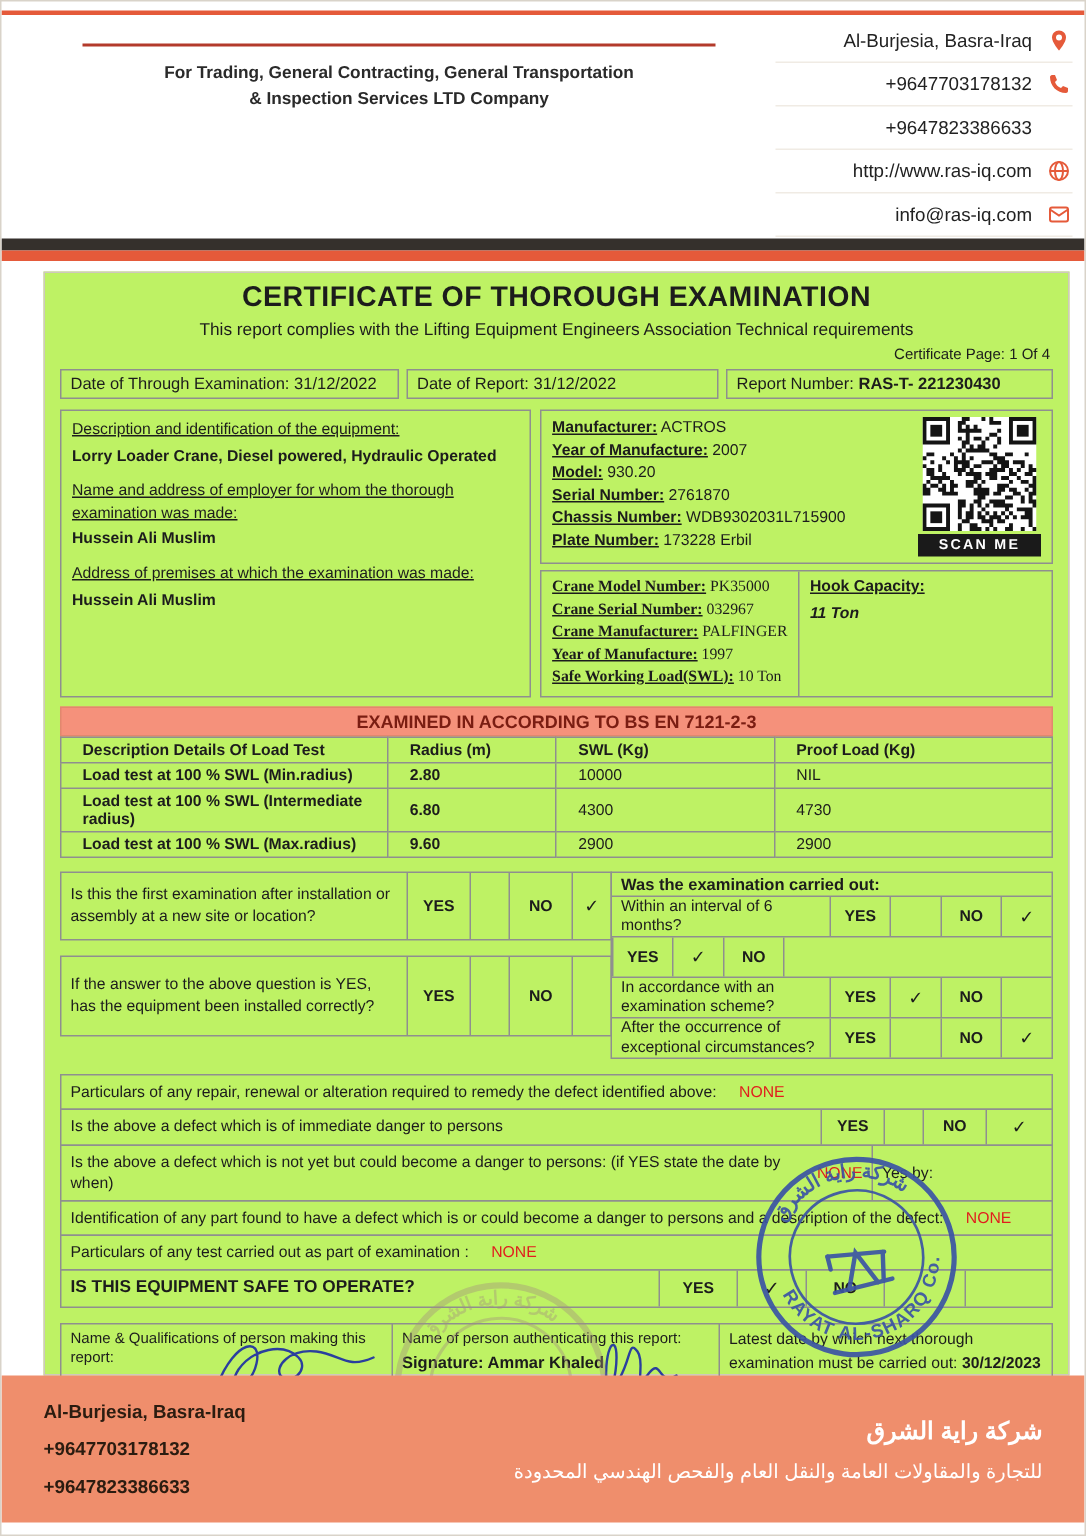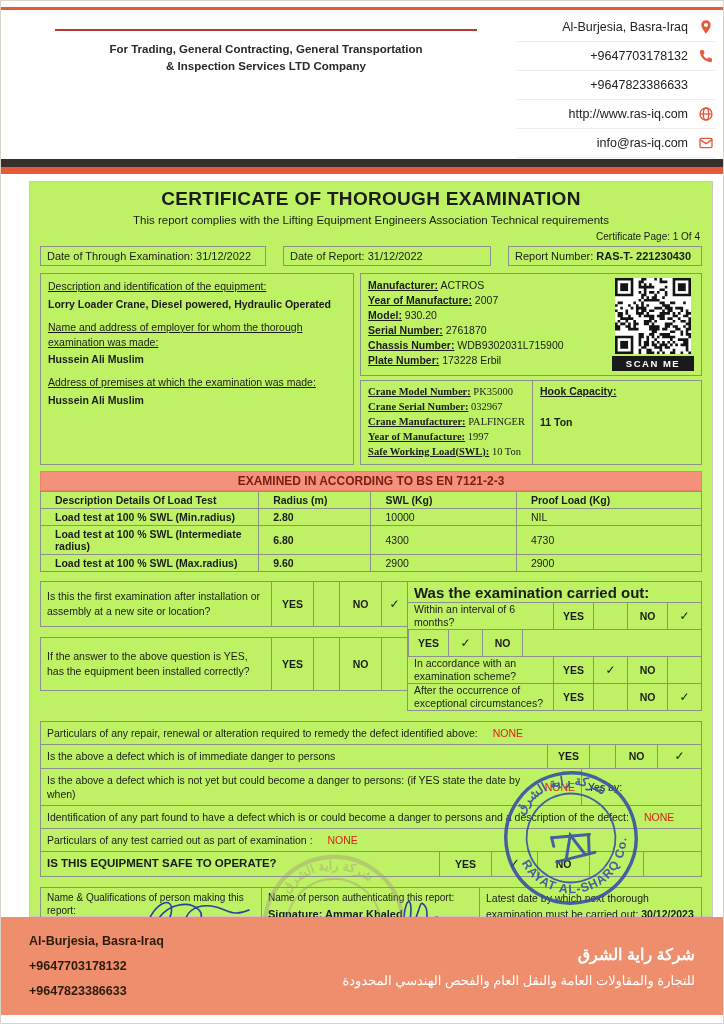--- a/index.html
+++ b/index.html
@@ -25,60 +25,60 @@
 
   .bar-dark { position: absolute; top: 158px; left: 0; right: 0; height: 8px; background: #35302c; }
   .bar-orange { position: absolute; top: 166px; left: 0; right: 0; height: 7px; background: #e55a3a; }
 
   .frame { position: absolute; top: 180px; left: 28px; right: 10px; height: 736px; border: 1px solid #cfc8bd; padding: 4px 10px 0; background: #bef264; }
 
   .title { text-align: center; font-size: 19px; font-weight: bold; letter-spacing: .3px; margin-top: 2px; }
   .subtitle { text-align: center; font-size: 11.5px; margin-top: 4px; }
   .page-label { text-align: right; font-size: 10px; margin: 5px 2px 4px; }
 
-  .date-row { display: flex; gap: 17px; font-size: 11px; border-radius: 10px; }
+  .date-row { display: flex; gap: 5px; font-size: 11px; border-radius: 10px; }
   .date-box { border: 1px solid #8f8f8f; padding: 3px 6px; white-space: nowrap; }
   .date-box.b1 { width: 226px; } .date-box.b2 { width: 208px; } .date-box.b3 { flex: 1; }
   .bold { font-weight: bold; }
 
   .equip { display: flex; gap: 6px; margin-top: 7px; font-size: 10.5px; }
   .equip-left { width: 318px; border: 1px solid #8f8f8f; padding: 5px 7px; }
   .lbl-u { text-decoration: underline; line-height: 1.4; }
   .val-b { font-weight: bold; margin: 3px 0 9px; line-height: 1.35; }
   .equip-right { flex: 1; display: flex; flex-direction: column; gap: 4px; }
   .vehicle-box { border: 1px solid #8f8f8f; padding: 4px 7px; display: flex; gap: 8px; }
   .vfields { flex: 1; }
   .vfield { line-height: 1.42; white-space: nowrap; }
   .vlabel { font-weight: bold; text-decoration: underline; }
   .qr-block { width: 82px; text-align: center; }
   .qr-svg { width: 76px; height: 76px; display: block; margin: 0 auto; }
   .qr-label { background: #1a1a1a; color: #fff; font-size: 9.5px; font-weight: bold; padding: 2px 0; margin-top: 2px; letter-spacing: 1.5px; }
   .crane-box { border: 1px solid #8f8f8f; display: flex; flex: 1; }
   .crane-left { flex: 1; padding: 4px 7px; border-right: 1px solid #8f8f8f; font-family: Liberation Serif, serif; }
   .crane-right { width: 168px; padding: 4px 7px; }
-  .crane-right .val-b { margin-top: 18px; }
+  .crane-right .val-b { margin-top: 5px; font-style: italic; }
 
   .exam-banner { margin-top: 6px; background: #f5917b; color: #7a1d12; font-weight: bold; text-align: center; font-size: 12px; padding: 2px 0; border: 1px solid #e2876e; }
 
   table.load { width: 100%; border-collapse: collapse; font-size: 10.5px; }
   table.load th, table.load td { border: 1px solid #8f8f8f; padding: 2px 14px; text-align: left; }
   table.load th { font-weight: bold; }
 
   .q { font-size: 10.5px; margin-top: 9px; }
   .q-top { display: flex; align-items: stretch; }
   .q-left { width: 368px; display: flex; flex-direction: column; }
   .q-box { border: 1px solid #8f8f8f; display: flex; align-items: stretch; min-height: 46px; }
   .q-box.second { margin-top: 10px; min-height: 54px; }
   .q-text { flex: 1; padding: 3px 6px; display: flex; align-items: center; line-height: 1.35; }
   .yn { display: flex; align-items: stretch; }
   .yn span { border-left: 1px solid #8f8f8f; display: flex; align-items: center; justify-content: center; }
   .yn .lbl { width: 42px; font-weight: bold; }
   .yn .chk { width: 26px; font-size: 12px; }
   .q-right { flex: 1; border: 1px solid #8f8f8f; margin-left: -1px; display: flex; flex-direction: column; }
-  .q-right-header { font-weight: bold; font-size: 15px; padding: 2px 6px 1px; border-bottom: 1px solid #8f8f8f; }
+  .q-right-header { font-weight: bold; font-size: 11px; padding: 2px 6px 1px; border-bottom: 1px solid #8f8f8f; }
   .sub-row { display: flex; border-bottom: 1px solid #8f8f8f; flex: 1; min-height: 21px; }
   .sub-row:last-child { border-bottom: none; }
   .sub-text { flex: 1; padding: 1px 6px; display: flex; align-items: center; line-height: 1.25; }
   .sub-row .yn .lbl { width: 40px; }
   .sub-row .yn .chk { width: 34px; }
 
   .q-row { border: 1px solid #8f8f8f; margin-top: -1px; padding: 4px 6px; line-height: 1.35; font-size: 10.5px; }
   .q-row.first { margin-top: 10px; }
   .q-row.flexr { display: flex; align-items: stretch; padding: 0; }
   .q-row.flexr .grow { flex: 1; padding: 4px 6px; display: flex; align-items: center; }

